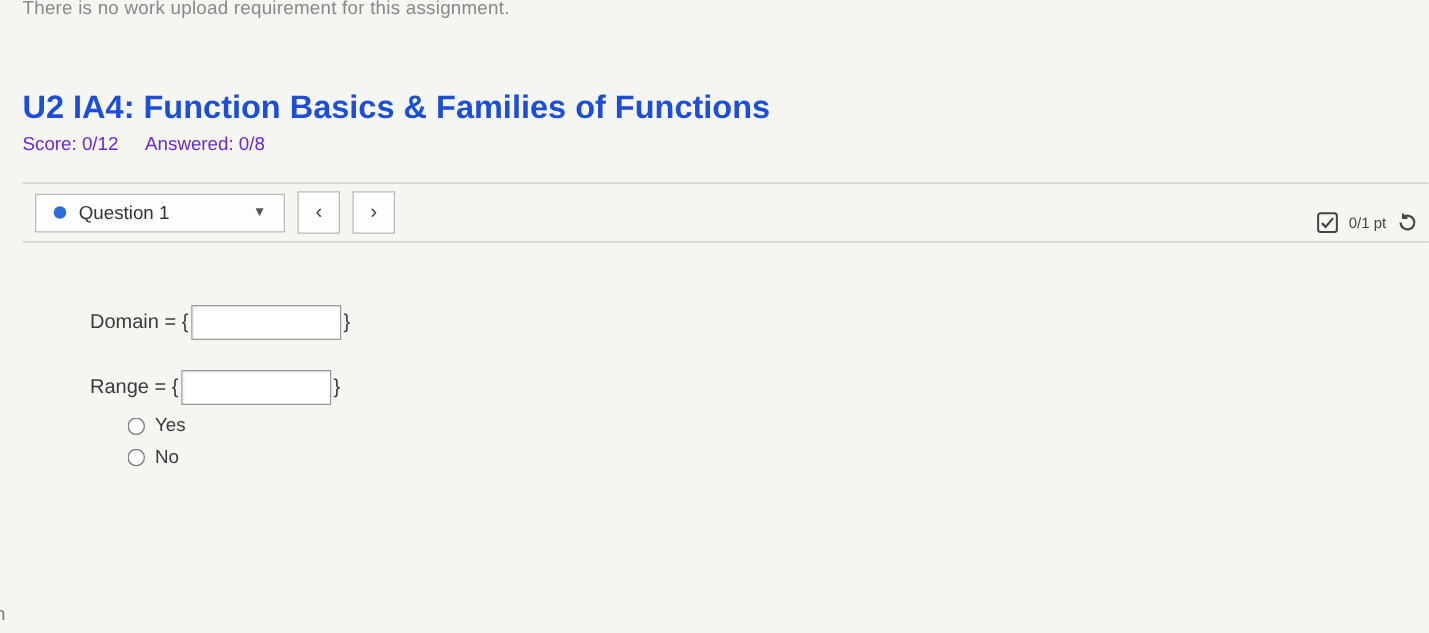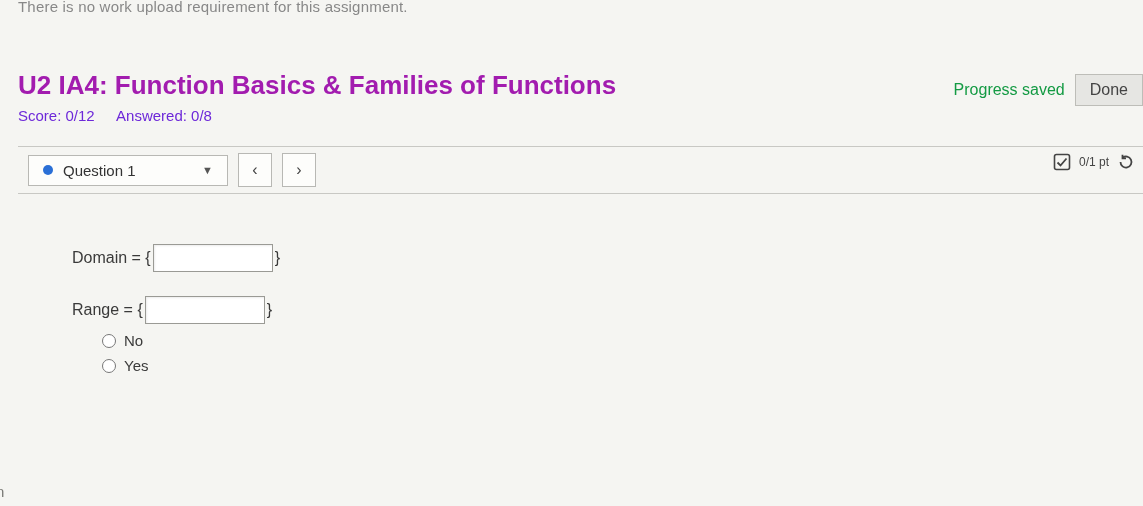--- a/index.html
+++ b/index.html
@@ -26,21 +26,21 @@
   .header-row {
     display: flex;
     align-items: flex-start;
     justify-content: space-between;
     padding-right: 0;
   }
   .title-block { }
   .title {
     font-size: 26px;
     font-weight: bold;
-    color: #a21caf;
+    color: #1d4ed8;
   }
   .score-line {
     margin-top: 6px;
     font-size: 15px;
     color: #6d28d9;
   }
   .score-line .score { margin-right: 18px; }
   .progress-block {
     display: flex;
     align-items: center;
@@ -54,21 +54,21 @@
   .done-btn {
     background: #e6e6e3;
     border: 1px solid #bdbdb8;
     color: #444;
     font-size: 16px;
     padding: 6px 14px;
     cursor: pointer;
   }
   .qbar {
     display: flex;
-    align-items: flex-start;
+    align-items: flex-end;
     justify-content: space-between;
     margin-top: 22px;
     border-top: 1px solid #c8c8c4;
     border-bottom: 1px solid #c8c8c4;
     padding: 6px 0;
     padding-right: 8px;
   }
   .qbar-left {
     display: flex;
     align-items: center;
@@ -165,24 +165,20 @@
 
 <div class="main">
 
   <div class="header-row">
     <div class="title-block">
       <div class="title">U2 IA4: Function Basics &amp; Families of Functions</div>
       <div class="score-line">
         <span class="score">Score: 0/12</span>
         <span>Answered: 0/8</span>
       </div>
-    </div>
-    <div class="progress-block">
-      <span class="progress-text">Progress saved</span>
-      <button class="done-btn">Done</button>
     </div>
   </div>
 
   <div class="qbar">
     <div class="qbar-left">
       <div class="qselect">
         <span class="dot"></span>
         <span class="label">Question 1</span>
         <span class="caret">▼</span>
       </div>
@@ -216,22 +212,22 @@
 
     <div class="field-row">
       <span class="field-label">Range = {</span>
       <input class="text-input" type="text" style="">
       <span class="field-label">}</span>
     </div>
 
 
     <label class="radio-row">
       <input type="radio" name="isfunc" style="">
-      <span>No</span>
+      <span>Yes</span>
     </label>
     <label class="radio-row">
       <input type="radio" name="isfunc" style="">
-      <span>Yes</span>
+      <span>No</span>
     </label>
   </div>
 </div>
 
 <div class="edge-n">n</div>
 
 </body></html>

